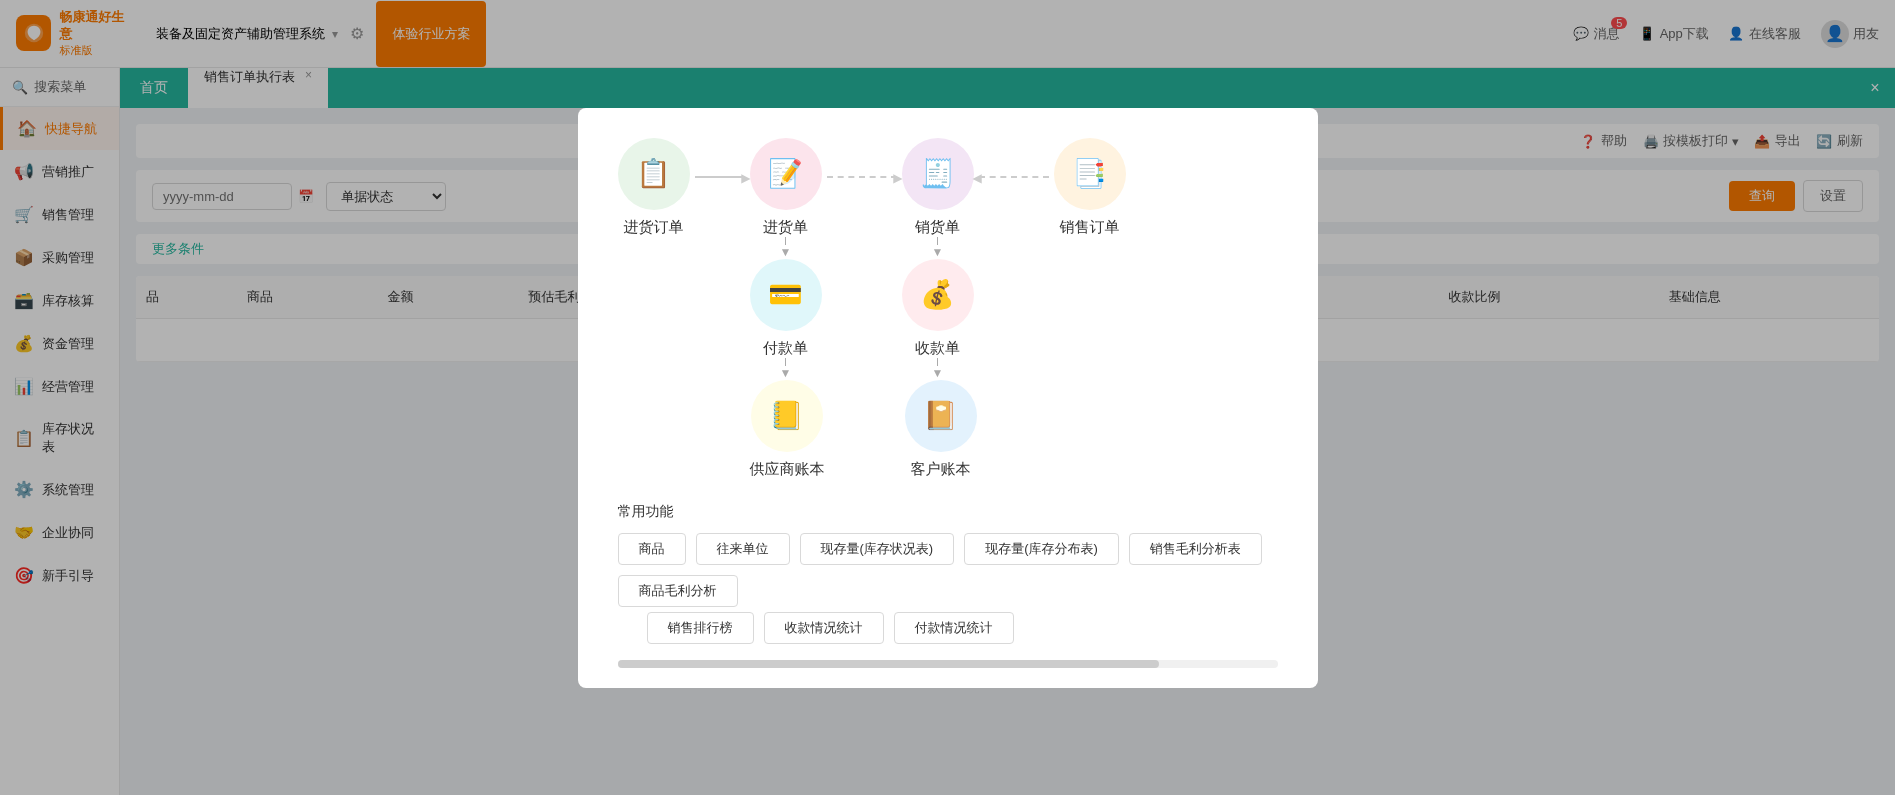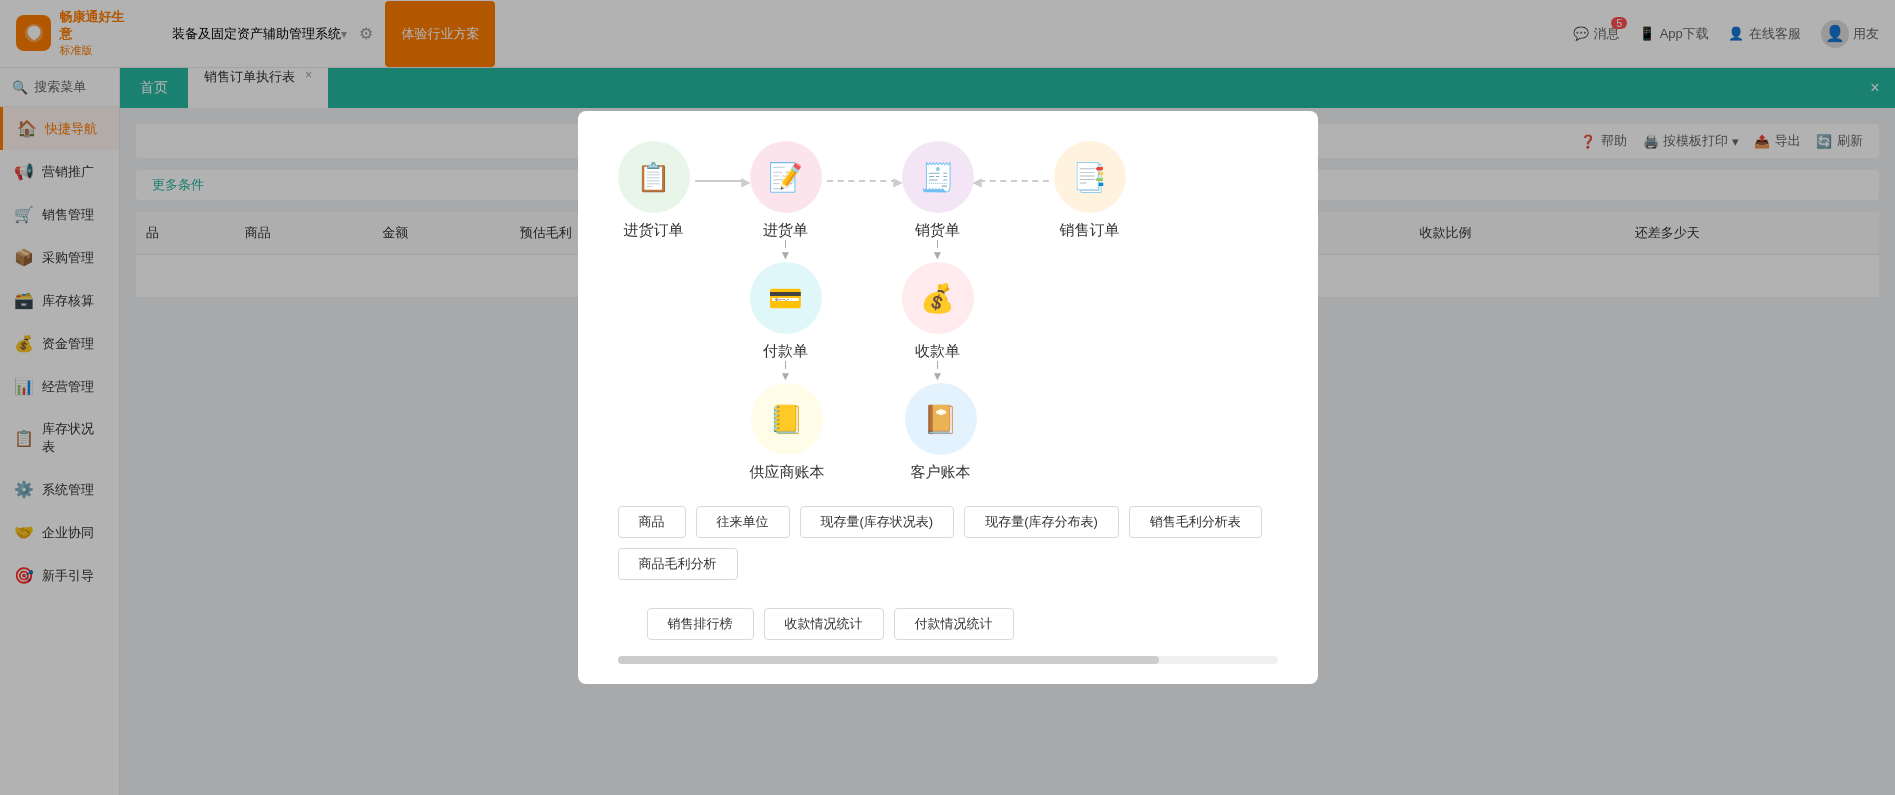--- a/index.html
+++ b/index.html
@@ -12,21 +12,21 @@
     .top-bar {
       display: flex; align-items: center; height: 68px;
       background: #fff; border-bottom: 1px solid #e8e8e8;
       padding: 0 16px; gap: 12px; flex-shrink: 0;
     }
     .logo-area { display: flex; align-items: center; gap: 8px; width: 120px; }
     .logo-icon { width: 36px; height: 36px; background: #ff7c00; border-radius: 8px; display: flex; align-items: center; justify-content: center; }
     .logo-icon svg { width: 22px; height: 22px; fill: white; }
     .logo-text { font-size: 11px; color: #ff7c00; line-height: 1.3; }
     .logo-text .line1 { font-size: 13px; font-weight: bold; }
-    .system-title { display: flex; align-items: center; gap: 0; margin-left: 24px; }
+    .system-title { display: flex; align-items: center; gap: 7px; margin-left: 8px; }
     .title-arrow { color: #999; font-size: 12px; }
     .settings-icon { color: #999; font-size: 16px; cursor: pointer; }
     .trial-btn {
       background: #ff7c00; color: #fff; border: none; padding: 24px 16px;
       border-radius: 4px; cursor: pointer; font-size: 13px;
     }
     .top-right { margin-left: auto; display: flex; align-items: center; gap: 20px; }
     .top-icon-item { display: flex; align-items: center; gap: 4px; color: #666; cursor: pointer; font-size: 13px; position: relative; }
     .badge { background: #ff4d4f; color: #fff; border-radius: 10px; padding: 0 5px; font-size: 11px; position: absolute; top: -8px; right: -8px; }
     .user-avatar { width: 28px; height: 28px; border-radius: 50%; background: #ddd; display: flex; align-items: center; justify-content: center; overflow: hidden; }
@@ -281,38 +281,51 @@
           <div class="toolbar-btn">
             <span>📤</span>
             <span>导出</span>
           </div>
           <div class="toolbar-btn">
             <span>🔄</span>
             <span>刷新</span>
           </div>
         </div>
 
+        <div class="filter-row">
+          <div class="filter-date">
+            <input type="text" class="date-input" placeholder="yyyy-mm-dd" style="">
+            <span>📅</span>
+          </div>
+          <select class="filter-select">
+            <option>单据状态</option>
+          </select>
+          <div style="margin-left: auto; display: flex; align-items: center; gap: 8px;">
+            <button class="search-btn">查询</button>
+            <button class="settings-text-btn">设置</button>
+          </div>
+        </div>
 
         <div style="background:#fff; padding: 6px 16px; border-radius:4px; margin-bottom:12px; display:flex; align-items:center;">
           <span class="more-conditions">更多条件</span>
         </div>
 
         <div class="table-wrapper">
           <table class="data-table">
             <thead>
               <tr>
                 <th>品</th>
                 <th>商品</th>
                 <th>金额</th>
                 <th>预估毛利</th>
                 <th>预估毛利率</th>
                 <th>订金</th>
                 <th>累计收款金额</th>
                 <th>收款比例</th>
-                <th>还差多少天</th>
+                <th>基础信息</th>
               </tr>
             </thead>
             <tbody>
               <tr>
                 <td colspan="9" class="no-data">暂无数据</td>
               </tr>
             </tbody>
           </table>
         </div>
       </div>
@@ -444,29 +457,30 @@
         <div class="workflow-node" style="align-items:center;">
           <div class="node-circle node-blue-light">
             <span style="font-size:28px; color:#2196f3;">📔</span>
           </div>
           <div class="node-label">客户账本</div>
         </div>
       </div>
     </div>
 
     <div class="common-funcs">
+      <div class="common-title">常用功能</div>
       <div class="func-buttons">
         <button class="func-btn">商品</button>
         <button class="func-btn">往来单位</button>
         <button class="func-btn">现存量(库存状况表)</button>
         <button class="func-btn">现存量(库存分布表)</button>
         <button class="func-btn">销售毛利分析表</button>
         <button class="func-btn">商品毛利分析</button>
       </div>
-      <div class="func-buttons" style="margin-top:28px;padding-left:29px;">
+      <div class="func-buttons" style="margin-top:5px;padding-left:29px;">
         <button class="func-btn">销售排行榜</button>
         <button class="func-btn">收款情况统计</button>
         <button class="func-btn">付款情况统计</button>
       </div>
     </div>
 
     <div style="margin-top:16px; background:#f0f0f0; height:8px; border-radius:4px; position:relative;">
       <div style="width:82%; height:100%; background:#ccc; border-radius:4px;"></div>
     </div>
   </div>

